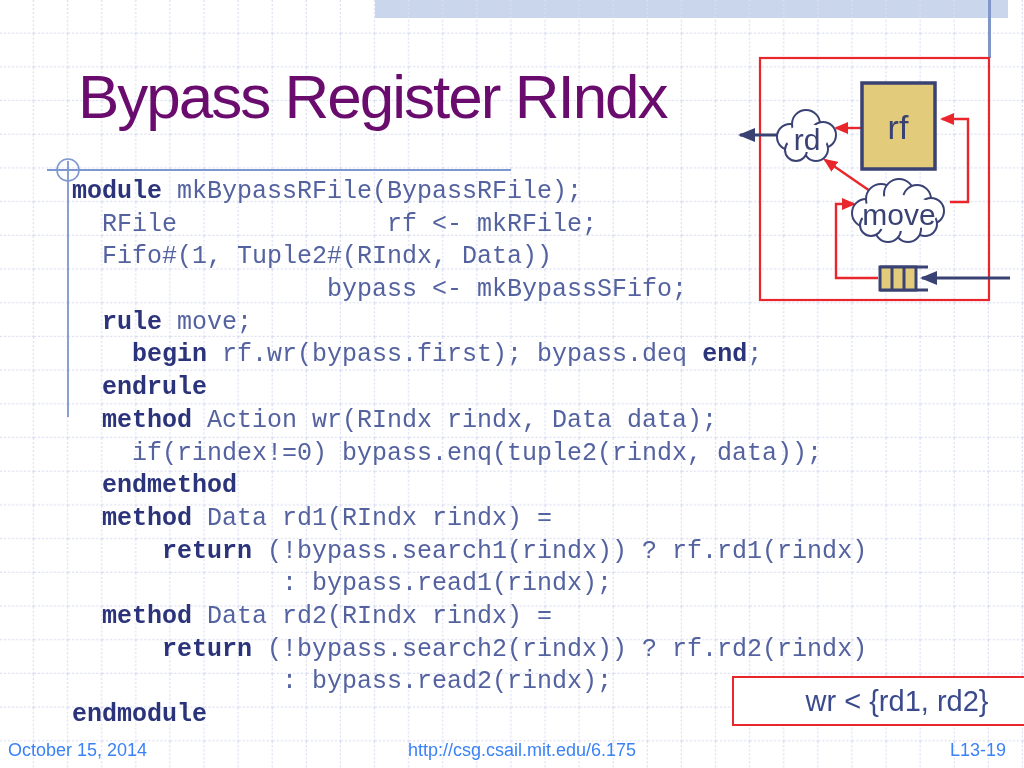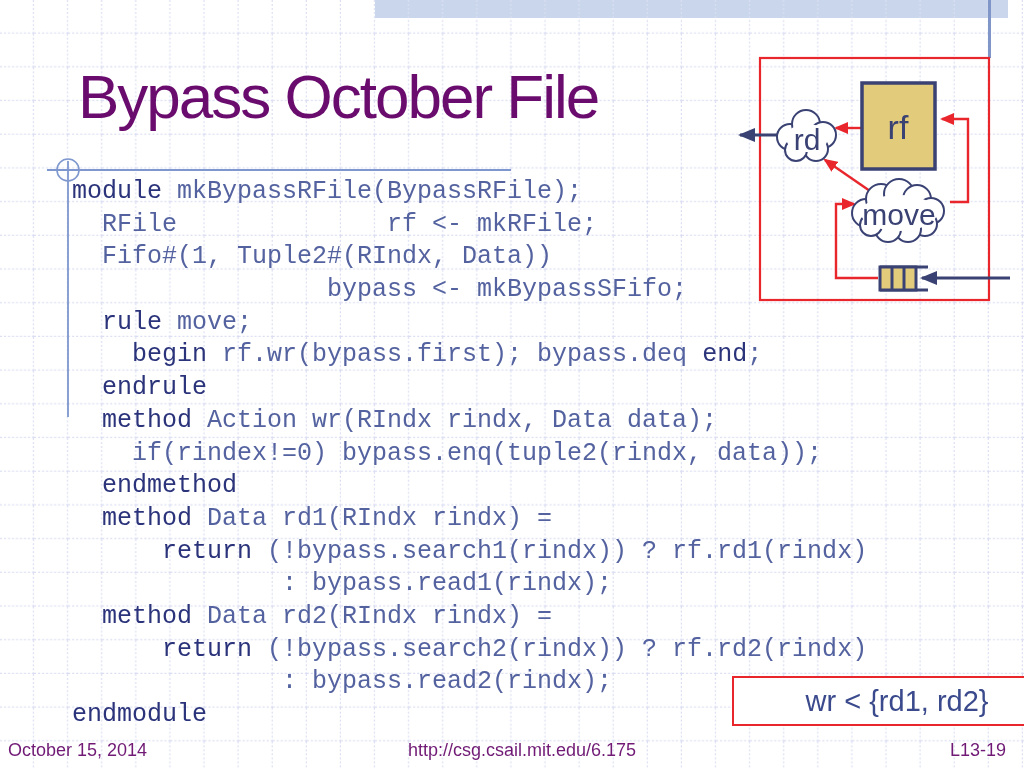--- a/index.html
+++ b/index.html
@@ -18,28 +18,28 @@
   .subtitle{
     position:absolute;left:82px;top:126px;font-size:37px;line-height:1.05;
     color:#730f73;letter-spacing:-1px;white-space:nowrap;
   }
   .code-block{
     position:absolute;left:72px;top:176px;white-space:pre;
     font-family:"Liberation Mono",monospace;font-size:25px;line-height:32.7px;
     color:#5463a0;
   }
   .code-line{height:32.7px;}
-  .code-block .kw{font-weight:normal;color:#2b347b;}
+  .code-block .kw{font-weight:bold;color:#2b347b;}
   .diagram-svg{position:absolute;left:720px;top:45px;width:304px;height:260px;}
   .wr-note{
     position:absolute;left:732px;top:676px;width:258px;height:46px;
     border:2px solid #e8262b;background:#ffffff;display:flex;align-items:center;justify-content:center;
     font-size:29px;color:#3a4a8c;white-space:nowrap;padding-left:34px;
   }
-  .footer{position:absolute;left:0;top:738px;width:1024px;height:30px;font-size:18px;color:#701a75;}
+  .footer{position:absolute;left:0;top:738px;width:1024px;height:30px;font-size:18px;color:#3b82f6;}
   .footer .f-date{position:absolute;left:8px;top:2px;}
   .footer .f-url{position:absolute;left:0;right:4px;top:2px;text-align:center;padding-left:24px;}
   .footer .f-page{position:absolute;right:18px;top:2px;margin-left:8px;}
   .diag-text{font-family:"Liberation Sans",sans-serif;fill:#3a4273;}
 </style>
 </head>
 <body>
 
 <div class="slide">
 
@@ -55,21 +55,21 @@
   </svg>
 
   <div class="accent-vline"></div>
 
   <svg class="decor-svg" width="1024" height="768">
     <line x1="47" y1="170" x2="511" y2="170" stroke="#7e97ce" stroke-width="1.8"></line>
     <line x1="68" y1="161" x2="68" y2="417" stroke="#7e97ce" stroke-width="1.8"></line>
     <circle cx="68" cy="170" r="11" fill="none" stroke="#7e97ce" stroke-width="1.6"></circle>
   </svg>
 
-  <div class="title">Bypass October File</div>
+  <div class="title">Bypass Register RIndx</div>
 
   <div class="code-block"><div class="code-line"><span class="kw">module</span><span> mkBypassRFile(BypassRFile);</span></div><div class="code-line"><span>  RFile              rf &lt;- mkRFile;</span></div><div class="code-line"><span>  Fifo#(1, Tuple2#(RIndx, Data))</span></div><div class="code-line"><span>                 bypass &lt;- mkBypassSFifo;</span></div><div class="code-line"><span>  </span><span class="kw">rule</span><span> move;</span></div><div class="code-line"><span>    </span><span class="kw">begin</span><span> rf.wr(bypass.first); bypass.deq </span><span class="kw">end</span><span>;</span></div><div class="code-line"><span>  </span><span class="kw">endrule</span></div><div class="code-line"><span>  </span><span class="kw">method</span><span> Action wr(RIndx rindx, Data data);</span></div><div class="code-line"><span>    if(rindex!=0) bypass.enq(tuple2(rindx, data));</span></div><div class="code-line"><span>  </span><span class="kw">endmethod</span></div><div class="code-line"><span>  </span><span class="kw">method</span><span> Data rd1(RIndx rindx) =</span></div><div class="code-line"><span>      </span><span class="kw">return</span><span> (!bypass.search1(rindx)) ? rf.rd1(rindx)</span></div><div class="code-line"><span>              : bypass.read1(rindx);</span></div><div class="code-line"><span>  </span><span class="kw">method</span><span> Data rd2(RIndx rindx) =</span></div><div class="code-line"><span>      </span><span class="kw">return</span><span> (!bypass.search2(rindx)) ? rf.rd2(rindx)</span></div><div class="code-line"><span>              : bypass.read2(rindx);</span></div><div class="code-line"><span class="kw">endmodule</span></div></div>
 
   <svg class="diagram-svg" width="304" height="260" viewBox="0 0 304 260">
     <defs>
       <marker id="redhead" markerUnits="userSpaceOnUse" markerWidth="14" markerHeight="12" refX="12" refY="6" orient="auto">
         <path d="M0,0 L14,6 L0,12 Z" fill="#e8262b"></path>
       </marker>
       <marker id="navyhead" markerUnits="userSpaceOnUse" markerWidth="17" markerHeight="14" refX="15" refY="7" orient="auto">
         <path d="M0,0 L17,7 L0,14 Z" fill="#3a4273"></path>

